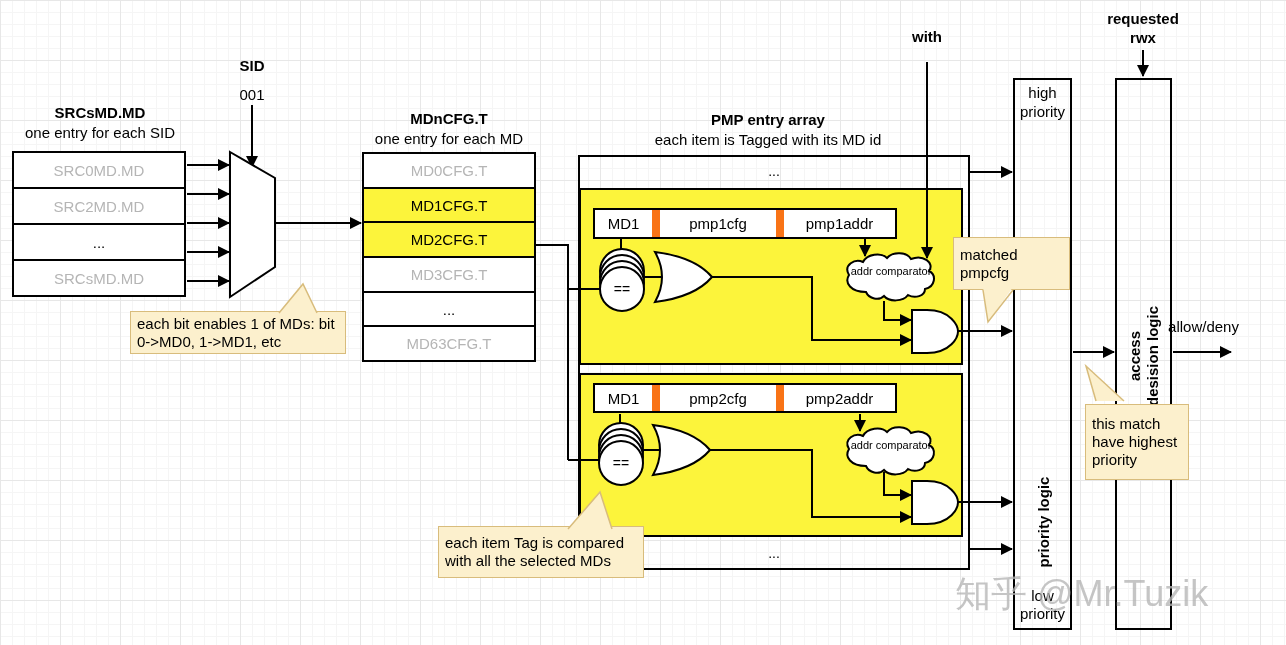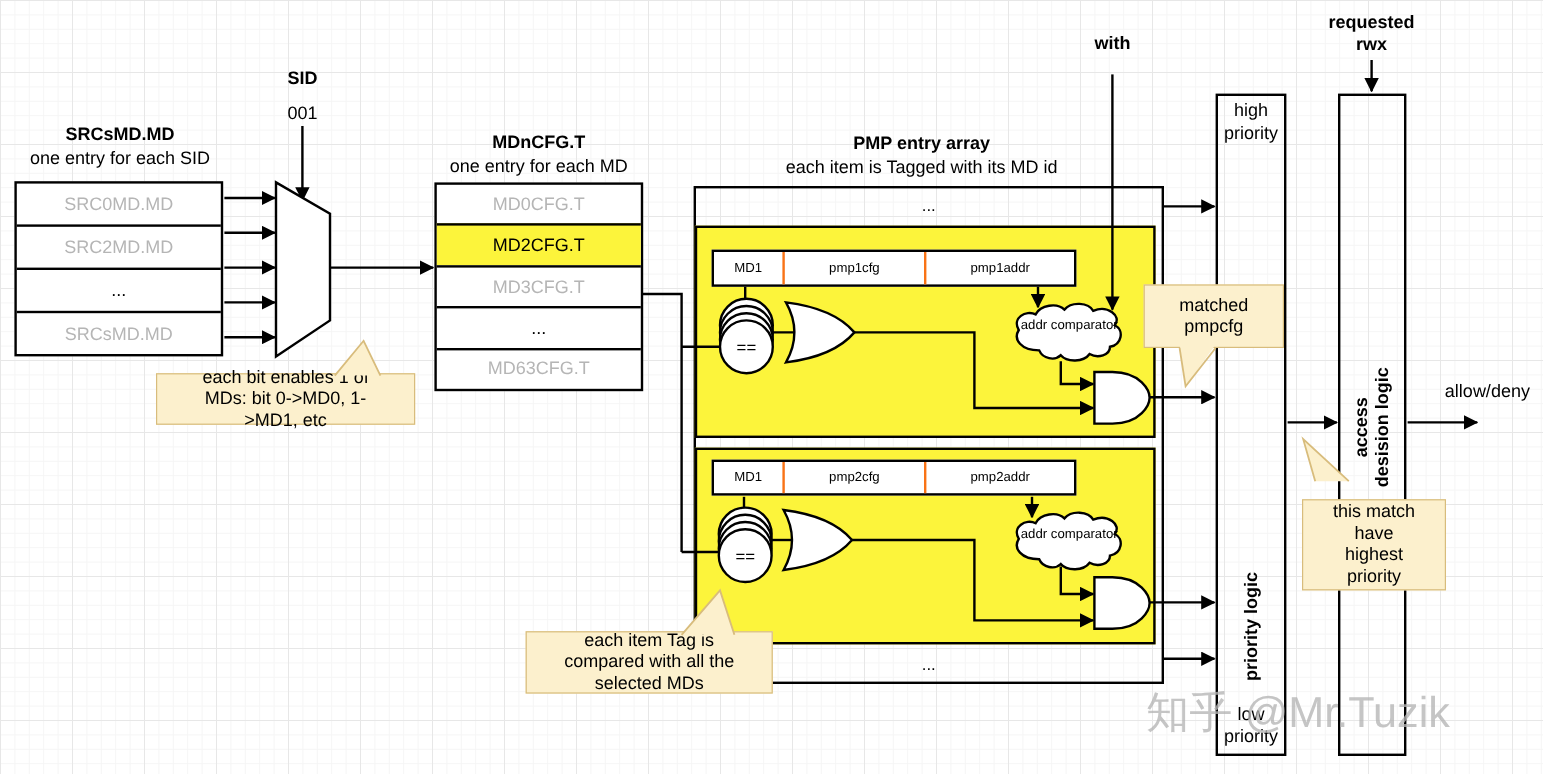--- a/index.html
+++ b/index.html
@@ -24,25 +24,25 @@
   .box{border:2px solid #000;background:#fff}
   .nofill{background:transparent}
   .tbl{display:flex;flex-direction:column;border:2px solid #000;background:#fff}
   .row{flex:1;display:flex;align-items:center;justify-content:center;font-size:15px}
   .row + .row{border-top:2px solid #000}
   .s-dim{color:var(--dim)}
   .s-selected{background:var(--yellow)}
   .s-matched{background:var(--orange)}
   .yellowbox{border:2px solid #000;background:var(--yellow)}
   .tagrow{display:flex;border:2px solid #000;background:#fff}
-  .cell{display:flex;align-items:center;justify-content:center;font-size:11px}
-  .cell + .cell{border-left:2px solid #f97316}
+  .cell{display:flex;align-items:center;justify-content:center;font-size:15px}
+  .cell + .cell{border-left:8px solid #f97316}
   .callout{border:1.5px solid var(--callout-border);background:var(--callout-bg);
-    display:flex;align-items:center;justify-content:center;text-align:center;
-    font-size:15px;line-height:1.2;padding:2px 20px}
+    display:flex;align-items:center;justify-content:center;
+    font-size:15px;line-height:1.2;padding:2px 6px}
   .vtext{position:absolute;left:50%;white-space:nowrap;font-weight:bold;font-size:15px;
     transform:translate(-50%,-50%) rotate(-90deg)}
   .ln{stroke:#000;stroke-width:2;fill:none}
   .shape{fill:#fff;stroke:#000;stroke-width:2}
   .ptr{fill:var(--callout-bg);stroke:none}
   .cln{stroke:var(--callout-border);stroke-width:1.5;fill:none}
   .cloudtxt{font-size:11px;line-height:1.15;text-align:center}
   #wm{position:absolute;left:955px;top:570px;width:330px;font-size:36px;
     color:#b5b5b5;opacity:.78;white-space:nowrap}
 </style>
@@ -53,22 +53,23 @@
 
   <div class="layer" id="boxes">
 
     <div class="abs tbl" style="left:12px;top:151px;width:174px;height:146px">
       <div class="row s-dim">SRC0MD.MD</div>
       <div class="row s-dim">SRC2MD.MD</div>
       <div class="row s-normal">...</div>
       <div class="row s-dim">SRCsMD.MD</div>
     </div>
 
-    <div class="abs tbl" style="left:362px;top:152px;width:174px;height:174px">
+    <div class="abs tbl" style="left:362px;top:152px;width:174px;height:210px">
       <div class="row s-dim">MD0CFG.T</div>
+      <div class="row s-selected">MD1CFG.T</div>
       <div class="row s-selected">MD2CFG.T</div>
       <div class="row s-dim">MD3CFG.T</div>
       <div class="row s-normal">...</div>
       <div class="row s-dim">MD63CFG.T</div>
     </div>
 
     <div class="abs box nofill" style="left:578px;top:155px;width:392px;height:415px"></div>
     <div class="abs t c" style="left:578px;top:163px;width:392px;font-size:14px">...</div>
     <div class="abs t c" style="left:578px;top:545px;width:392px;font-size:14px">...</div>
 
@@ -92,21 +93,21 @@
       <div class="abs t c" style="left:0;right:0;bottom:4px">low priority</div>
     </div>
 
     <div class="abs box nofill" style="left:1115px;top:78px;width:57px;height:552px">
       <div class="vtext c" style="top:276px;width:110px;white-space:normal;line-height:1.2">access desision logic</div>
     </div>
 
     <div class="abs callout" style="left:130px;top:311px;width:216px;height:43px">each bit enables 1 of MDs: bit 0-&gt;MD0, 1-&gt;MD1, etc</div>
     <div class="abs callout" style="left:953px;top:237px;width:117px;height:53px">matched pmpcfg</div>
     <div class="abs callout" style="left:438px;top:526px;width:206px;height:52px">each item Tag is compared with all the selected MDs</div>
-    <div class="abs callout" style="left:1085px;top:416px;width:120px;height:76px">this match have highest priority</div>
+    <div class="abs callout" style="left:1085px;top:404px;width:104px;height:76px">this match have highest priority</div>
   </div>
 
   <svg class="layer" id="wires" width="1286" height="645" viewBox="0 0 1286 645">
     <defs>
       <marker id="arr" viewBox="0 0 12 12" refX="11" refY="6" markerWidth="12" markerHeight="12" orient="auto" markerUnits="userSpaceOnUse">
         <path d="M0,0 L12,6 L0,12 Z" fill="#000"></path>
       </marker>
       <g id="orgate">
           <path class="shape" d="M0,0 Q40,5 57,25 Q40,45 0,50 Q14,25 0,0 Z"></path>
         </g>
@@ -192,21 +193,21 @@
     <div class="abs t c" style="left:227px;top:86px;width:50px">001</div>
 
     <div class="abs t b c" style="left:350px;top:110px;width:198px">MDnCFG.T</div>
     <div class="abs t b c" style="left:572px;top:111px;width:392px">PMP entry array</div>
 
     <div class="abs t c" style="left:350px;top:130px;width:198px">one entry for each MD</div>
     <div class="abs t c" style="left:572px;top:131px;width:392px">each item is Tagged with its MD id</div>
 
     <div class="abs t b c" style="left:899px;top:28px;width:56px">with</div>
     <div class="abs t b c" style="left:1103px;top:10px;width:80px">requested rwx</div>
-    <div class="abs t c" style="left:1192px;top:318px;width:95px">allow/deny</div>
+    <div class="abs t c" style="left:1156px;top:318px;width:95px">allow/deny</div>
 
     <div class="abs t c" style="left:605px;top:281px;width:34px;font-size:14px">==</div>
     <div class="abs t c" style="left:604px;top:455px;width:34px;font-size:14px">==</div>
 
     <div class="abs cloudtxt" style="left:845px;top:265px;width:92px">addr comparator</div>
     <div class="abs cloudtxt" style="left:845px;top:439px;width:92px">addr comparator</div>
   </div>
 
   <div id="wm">知乎 @Mr.Tuzik</div>
 </div>

